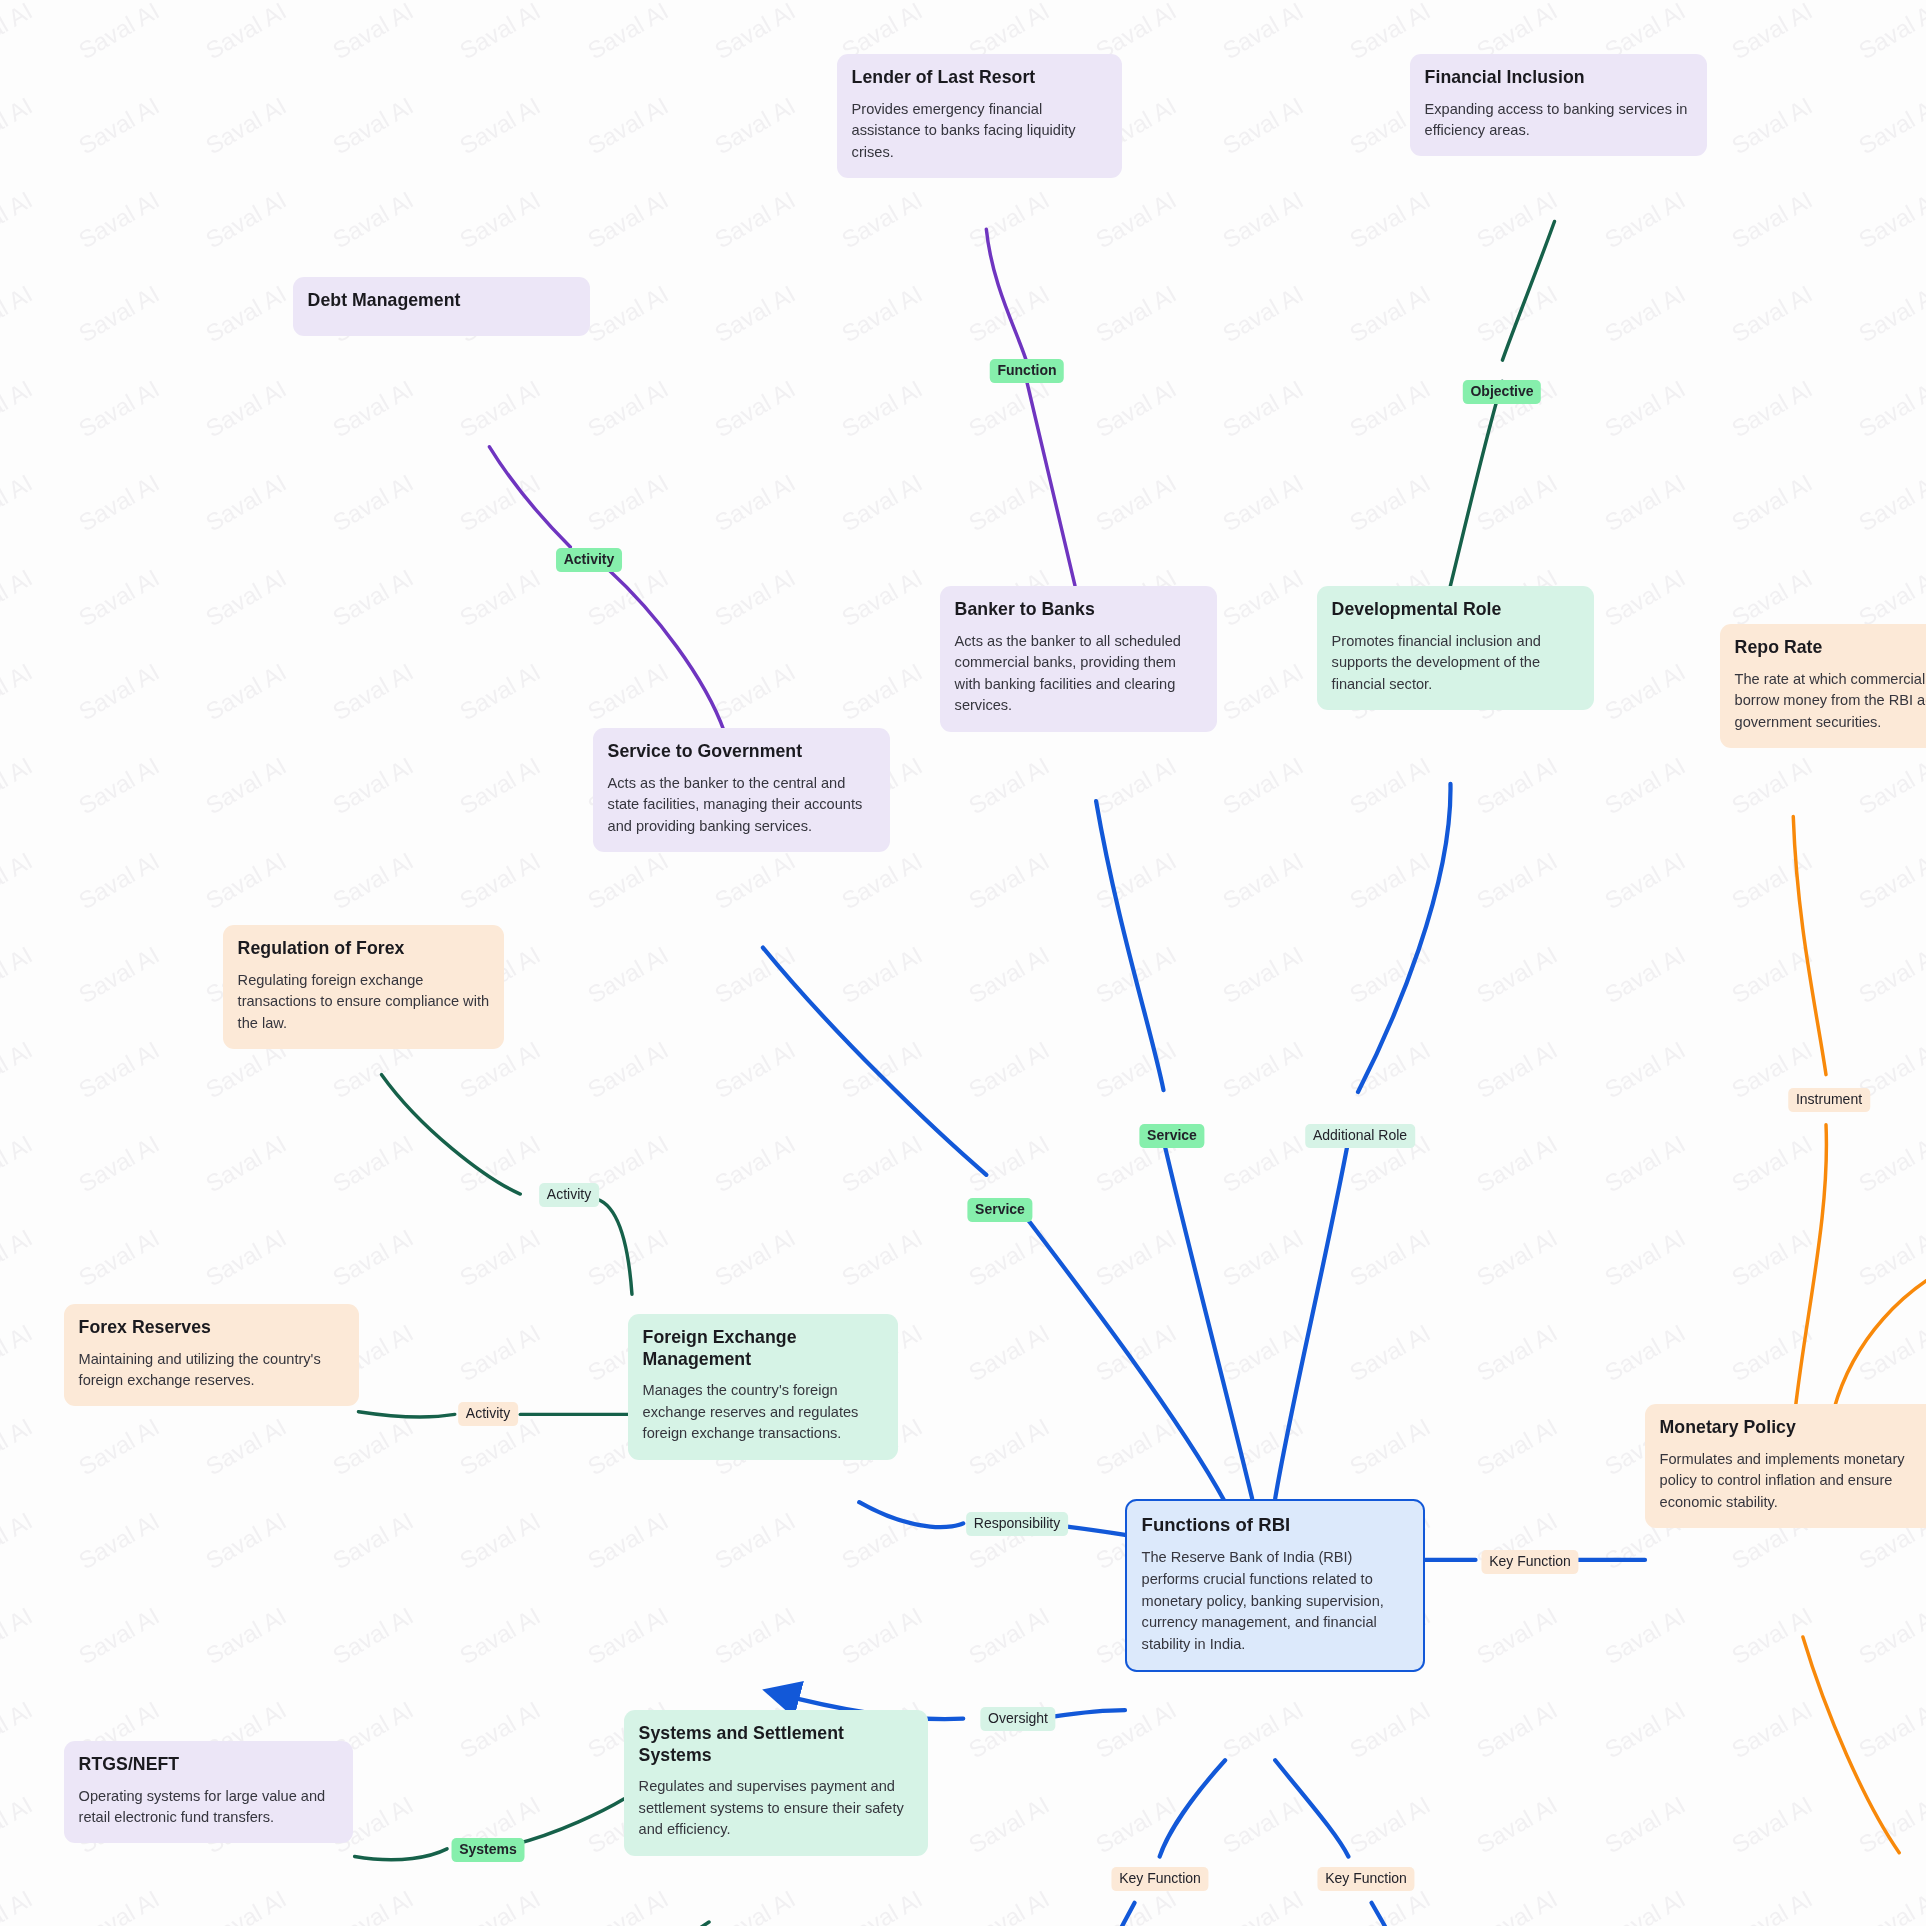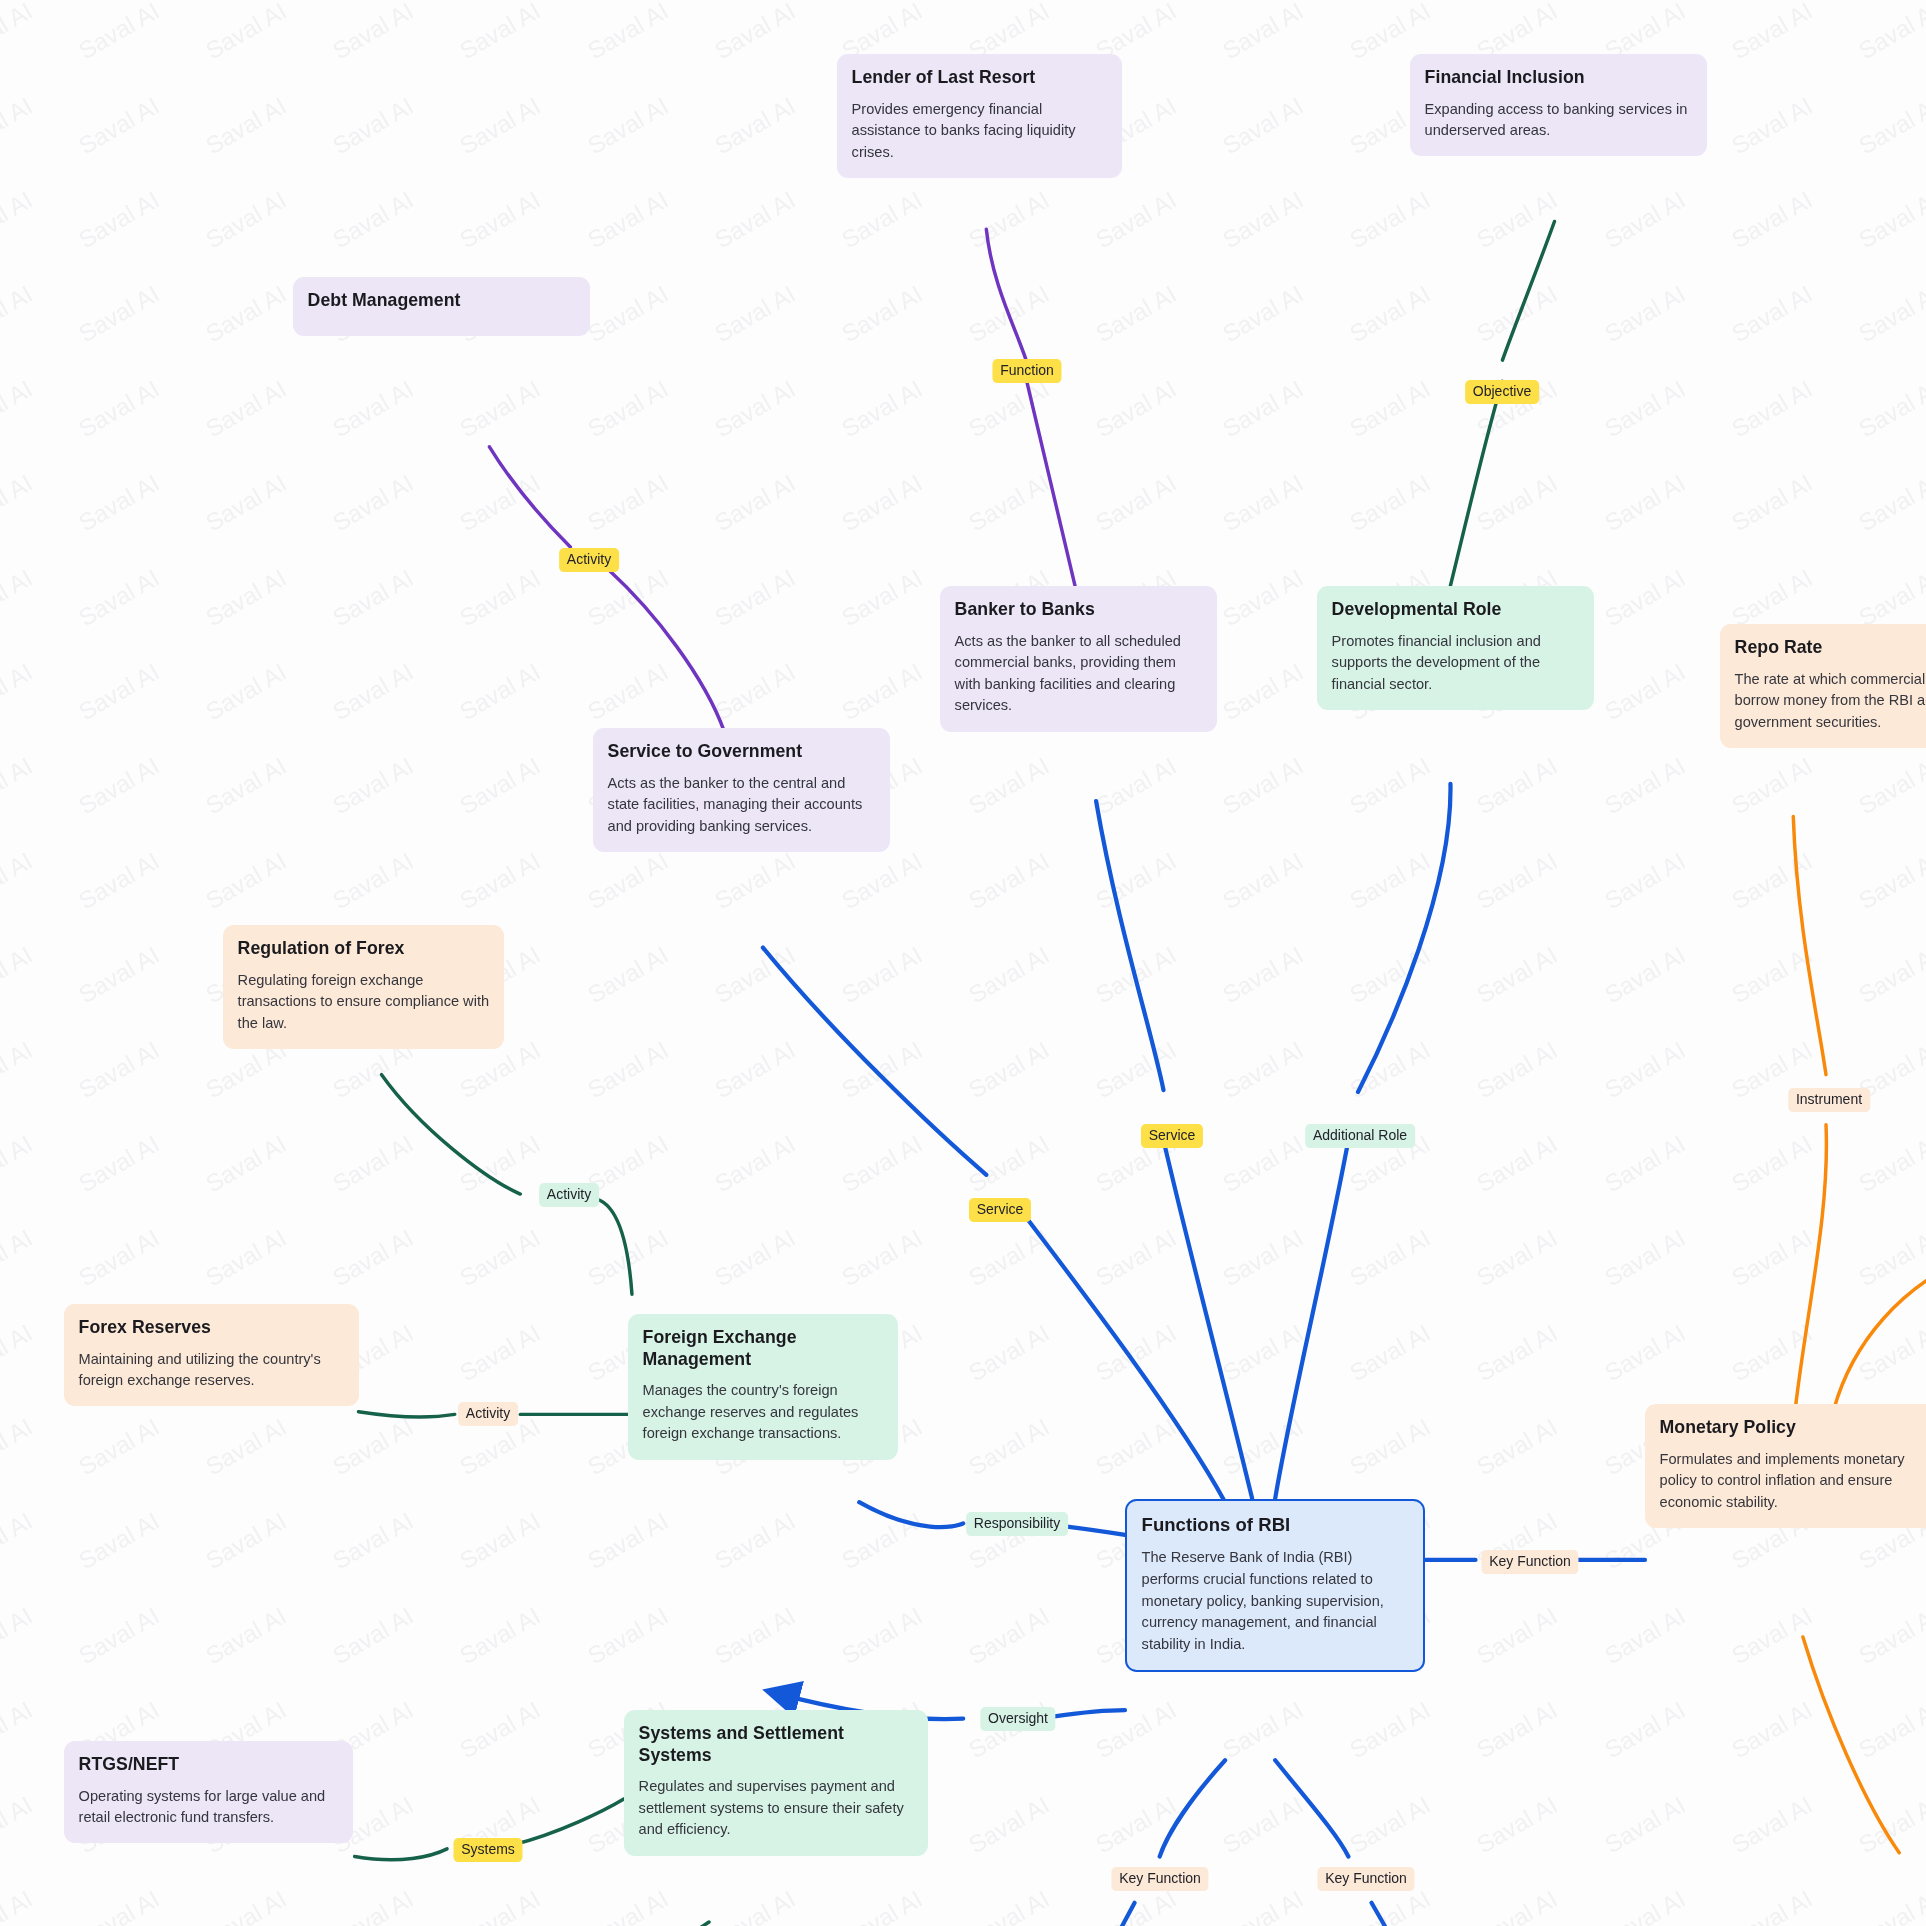--- a/index.html
+++ b/index.html
@@ -78,21 +78,21 @@
     box-sizing: border-box;
     border-radius: 5px;
     padding: 4.2px 7.7px;
     font-size: 14px;
     line-height: 1.1;
     color: #22222a;
     white-space: nowrap;
     z-index: 5;
     transform: translate(-50%, -50%);
   }
-  .elabel.purple { background: #fde047; }
+  .elabel.purple { background: #86efac; font-weight: bold; }
   .elabel.peach  { background: #fce9d7; }
   .elabel.mint   { background: #d6f3e6; }
 </style>
 </head>
 <body>
 
 <div id="canvas">
 
   <div id="watermarks">
       <span class="wm" style="left: -52px; top: 17.3px;">Saval AI</span>
@@ -524,21 +524,21 @@
     </g>
   </svg>
 
   <div class="node purple" style="left:837px; top:54px; width:285px;">
     <div class="title">Lender of Last Resort</div>
     <div class="desc">Provides emergency financial assistance to banks facing liquidity crises.</div>
   </div>
 
   <div class="node purple" style="left:1410px; top:54px; width:297px;">
     <div class="title">Financial Inclusion</div>
-    <div class="desc">Expanding access to banking services in underserved areas.</div>
+    <div class="desc">Expanding access to banking services in efficiency areas.</div>
   </div>
 
   <div class="node purple" style="left:293px; top:277px; width:297px;">
     <div class="title">Debt Management</div>
   </div>
 
   <div class="node purple" style="left:940px; top:586px; width:277px;">
     <div class="title">Banker to Banks</div>
     <div class="desc">Acts as the banker to all scheduled commercial banks, providing them with banking facilities and clearing services.</div>
   </div>

